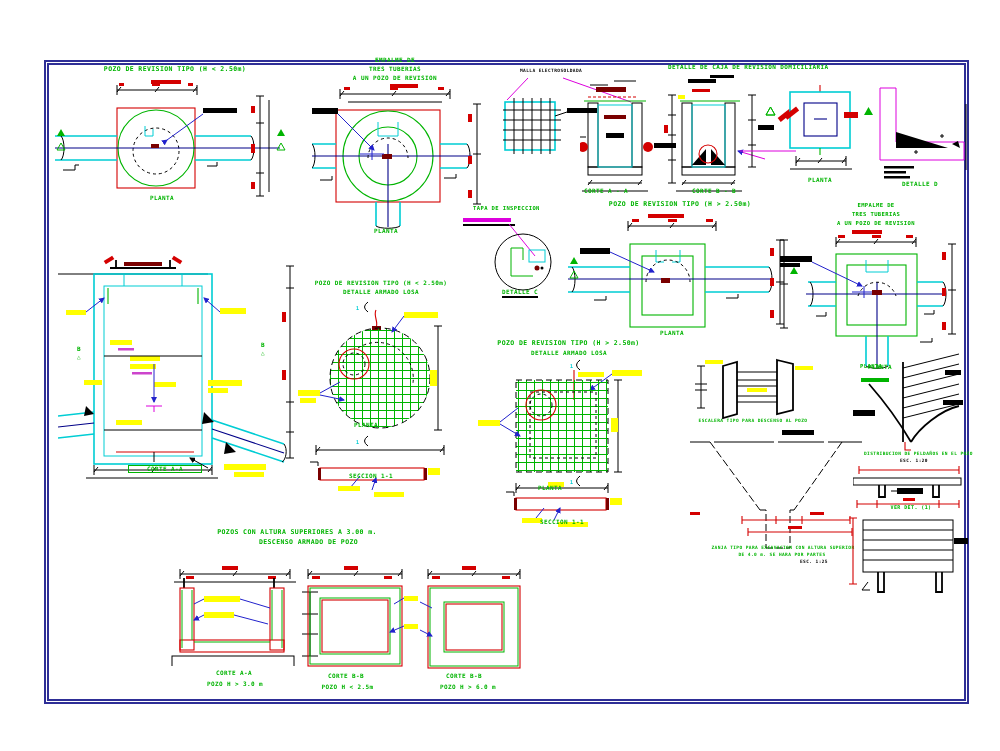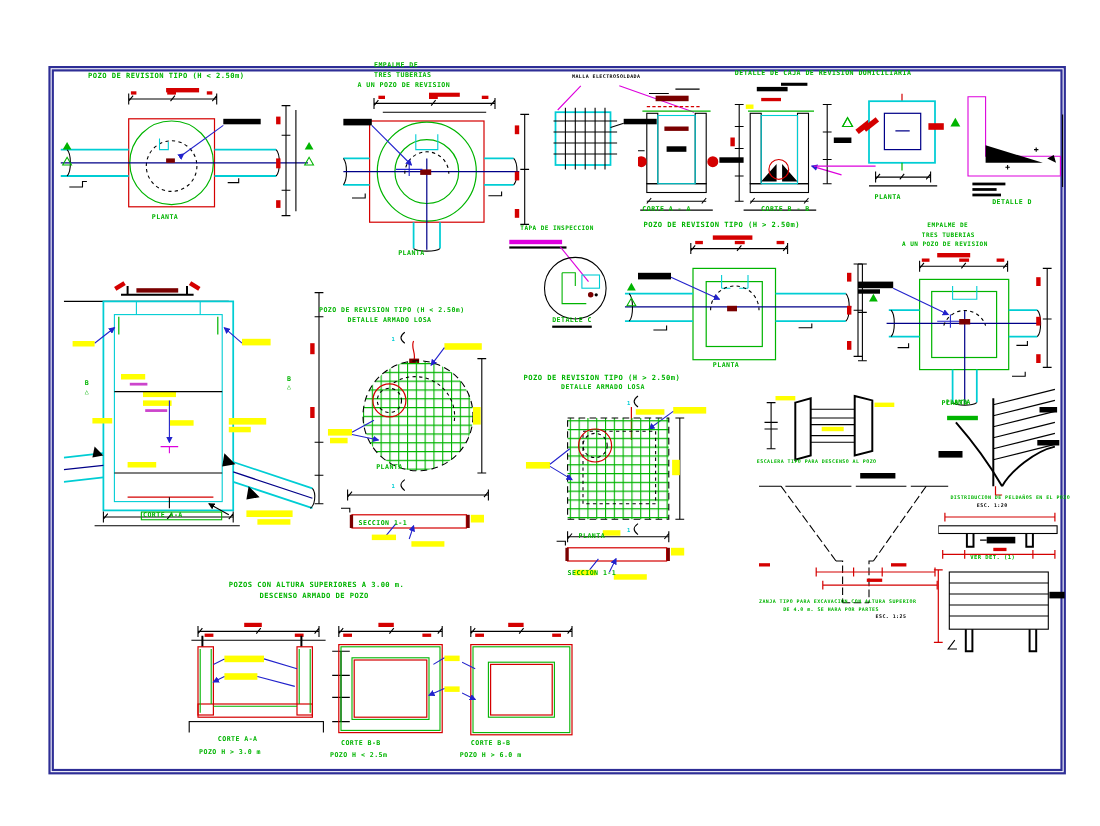--- a/index.html
+++ b/index.html
@@ -3,21 +3,21 @@
 <meta charset="utf-8">
 <style>
   html,body{margin:0;padding:0;background:#ffffff;}
   #stage{position:relative;width:1000px;height:751px;background:#ffffff;overflow:hidden;
          font-family:"DejaVu Sans Mono",monospace;}
   #frame{position:absolute;left:44px;top:60px;width:915px;height:634px;
          border:5px double #2e2e96;background:#ffffff;}
   .lbl{position:absolute;font-weight:bold;white-space:nowrap;letter-spacing:.4px;line-height:1.05;}
   .g{color:#00b400;} .k{color:#000;}
   .f65{font-size:6.5px;} .f6{font-size:6px;} .f55{font-size:5.5px;} .f5{font-size:5px;} .f45{font-size:4.5px;}
-  .ctr{text-align:left;}
+  .ctr{text-align:center;}
   .panelsvg{position:absolute;}
   
   .bk{stroke:#000;fill:none;stroke-width:1;}
   .bk2{stroke:#000;fill:none;stroke-width:1.8;}
   .blk{fill:#000;stroke:none;}
   .rd{stroke:#d40000;fill:none;stroke-width:1.1;}
   .rdf{fill:#d40000;stroke:none;}
   .dr{fill:#7a0000;stroke:none;}
   .gn{stroke:#00b400;fill:none;stroke-width:1.1;}
   .gnf{fill:#00b400;stroke:none;}
@@ -491,21 +491,21 @@
 
   <svg class="panelsvg" style="left:848px;top:512px;" width="120" height="88">
     <path class="rd" d="M5,6v66 M1,6h8 M1,72h8" stroke-width="1.2"></path>
     <rect class="bk" x="15" y="8" width="90" height="52" fill="none" stroke-width="1.5"></rect>
     <path class="bk" d="M15,18h90 M15,28h90 M15,38h90 M15,48h90" stroke-width="2"></path>
     <path class="bk2" d="M30,60v20h6v-20 M88,60v20h6v-20"></path>
     <rect class="blk" x="106" y="26" width="14" height="6"></rect>
     <path class="bk" d="M20,70l-6,8h8"></path>
   </svg>
 
-  <div class="lbl g f65 ctr" style="left:208px;top:529px;width:230px;">POZOS CON ALTURA SUPERIORES A 3.00 m.</div>
+  <div class="lbl g f65 ctr" style="left:182px;top:529px;width:230px;">POZOS CON ALTURA SUPERIORES A 3.00 m.</div>
   <div class="lbl g f65 ctr" style="left:236px;top:539px;width:145px;">DESCENSO ARMADO DE POZO</div>
 
   <svg class="panelsvg" style="left:170px;top:566px;" width="168" height="100">
     <rect class="rdf" x="52" y="0" width="16" height="4"></rect>
     <line class="bk" x1="10" y1="8" x2="120" y2="8"></line>
     <path class="bk" d="M10,10l4,-5 M63,10l4,-5 M116,10l4,-5 M10,3v10 M120,3v10"></path>
     <rect class="rdf" x="16" y="10" width="8" height="3"></rect>
       <rect class="rdf" x="98" y="10" width="8" height="3"></rect>
     <line class="bk" x1="4" y1="16" x2="126" y2="16"></line>
     <path class="bk2" d="M14,12v10 M104,12v10"></path>

